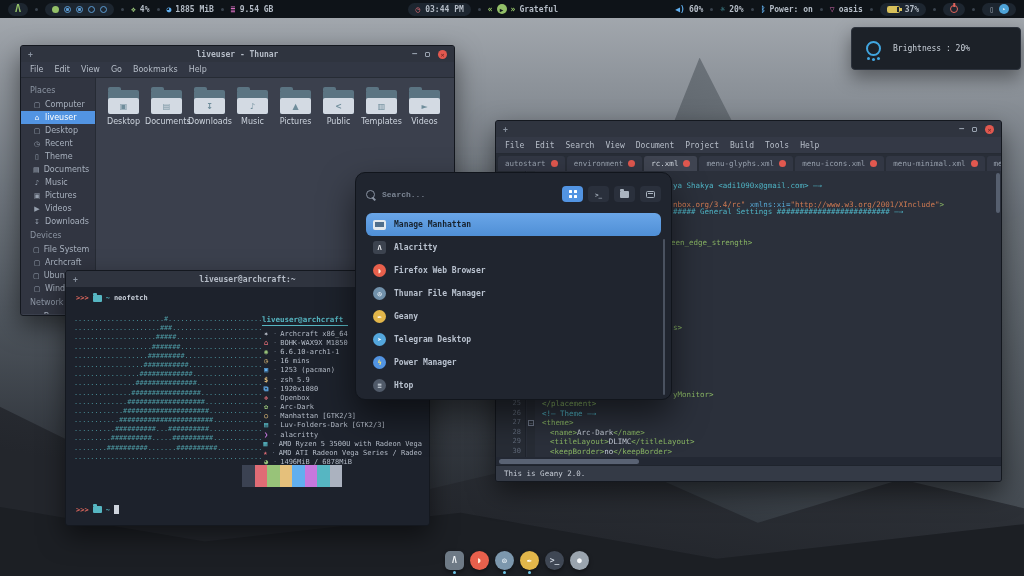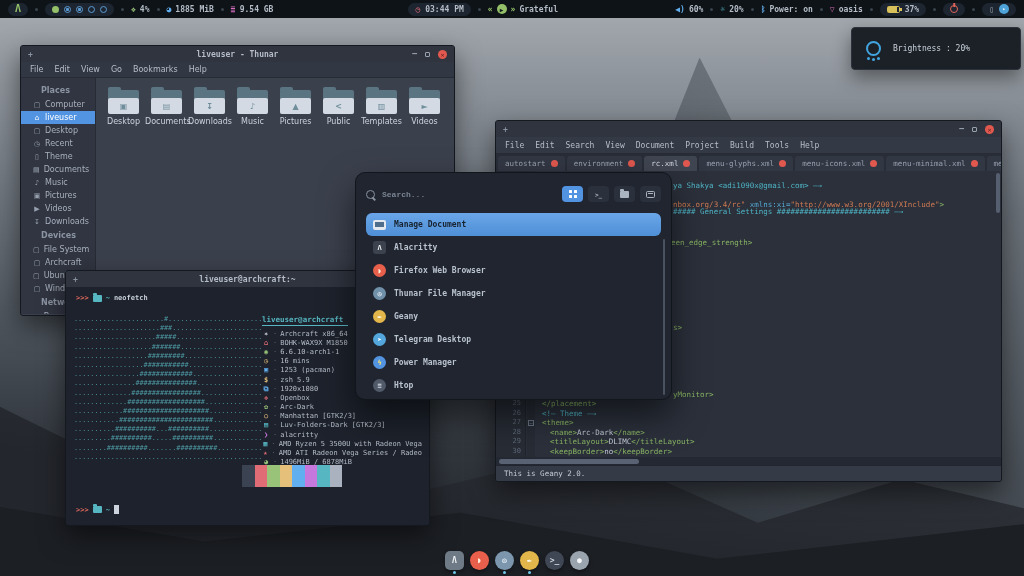--- a/index.html
+++ b/index.html
@@ -57,21 +57,21 @@
   .cclose{width:9px;height:9px;border-radius:50%;background:#e1584f;color:#5d211c;font-size:6px;line-height:9px;text-align:center}
 
   
   #thunar{left:20px;top:45px;width:435px;height:271px;background:#3b404d;z-index:5}
   #thunar .menubar{height:16px;background:#323744;border-bottom:1px solid #262b34;display:flex;align-items:center;
     padding:0 4px;font-size:8px;color:#b6bdc8;gap:1px}
   #thunar .menubar span{padding:2px 5px;border-radius:2px}
   #thunar .body{display:flex;height:calc(100% - 33px)}
   #thunar .side{width:90px;background:#313541;border-right:1px solid #262b34;padding:5px 0;
     font-size:8px;color:#a7b0bd;overflow:hidden}
-  .shead{font-weight:bold;color:#8b94a2;padding:3px 20px}
+  .shead{font-weight:normal;color:#8b94a2;padding:3px 9px}
   .srow{display:flex;align-items:center;gap:4px;padding:2px 6px 2px 12px;height:13px;white-space:nowrap}
   .srow .sic{width:8px;color:#96a0ae;font-size:7px;text-align:center}
   .srow.sel{background:#5294e2;color:#fff}
   .srow.sel .sic{color:#fff}
   #thunar .view{flex:1;background:#3b404d;padding:12px 8px 0 6px;display:flex;align-items:flex-start}
   .fcell{width:43px;text-align:center;font-size:8px;color:#ccd3dd}
   .ficon{width:31px;height:24px;position:relative;margin:0 auto 3px}
   .ficon .fback{position:absolute;inset:0;background:#5b7482;border-radius:2px}
   .ficon .fback::before{content:"";position:absolute;top:-3px;left:0;width:13px;height:4px;background:#5b7482;border-radius:2px 2px 0 0}
   .ficon .ffront{position:absolute;left:0;right:0;bottom:0;height:16px;background:#d3dae3;border-radius:2px;
@@ -678,21 +678,21 @@
           <span class="mfolder"></span>
         </div>
       <div class="mode">
           <span class="mwin"></span>
         </div>
     </div>
   </div>
   <div class="list">
     <div class="lrow sel">
       <span class="lmon"></span>
-      <span>Manage Document</span>
+      <span>Manage Manhattan</span>
     </div>
     <div class="lrow">
       <span class="licon sq" style="background: rgb(60, 67, 79); color: rgb(238, 241, 245);">Λ</span>
       <span>Alacritty</span>
     </div>
     <div class="lrow">
       <span class="licon" style="background: rgb(232, 96, 76); color: rgb(255, 243, 224);">◗</span>
       <span>Firefox Web Browser</span>
     </div>
     <div class="lrow">

